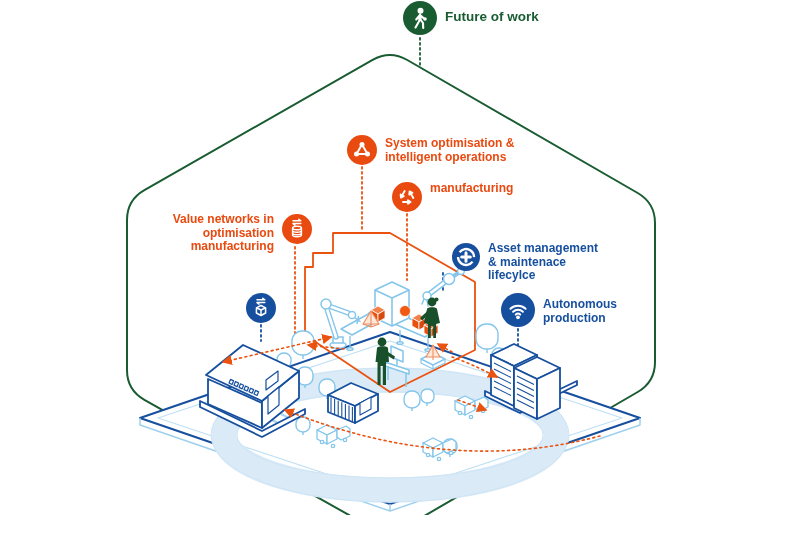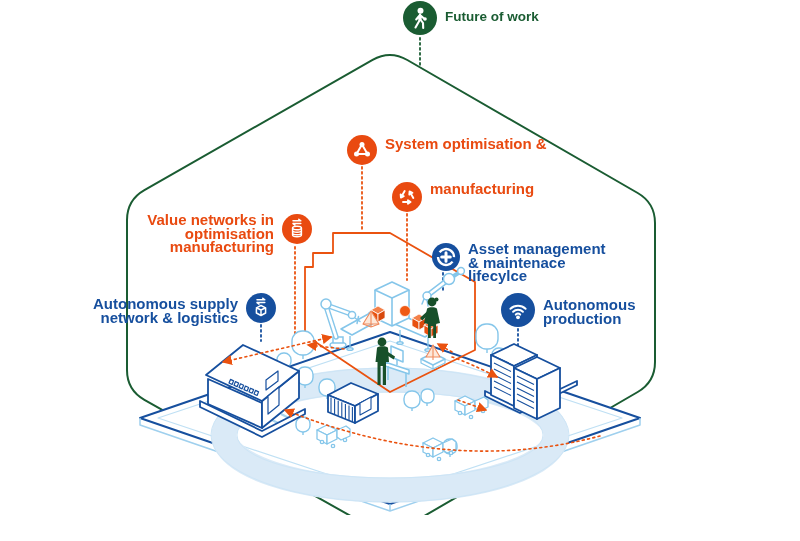--- a/index.html
+++ b/index.html
@@ -1,20 +1,20 @@
 <!DOCTYPE html>
 <html><head>
 <meta charset="utf-8">
 <style>
   html,body{margin:0;padding:0;background:#ffffff;}
   .stage{position:relative;width:800px;height:515px;background:#fff;overflow:hidden;
          font-family:"Liberation Sans",sans-serif;}
   .scene{position:absolute;left:0;top:0;}
   .lbl{position:absolute;display:flex;gap:8px;align-items:flex-start;}
-  .lbl .txt{font-weight:bold;font-size:15px;line-height:13.5px;white-space:nowrap;}
+  .lbl .txt{font-weight:bold;font-size:12px;line-height:13.5px;white-space:nowrap;}
   .lbl .txt span{display:block;}
   .lbl.right .txt{text-align:right;}
   .circ{flex:none;border-radius:50%;display:grid;place-items:center;}
   .d34{width:34px;height:34px;}
   .d30{width:30px;height:30px;}
   .d28{width:28px;height:28px;}
   .bg-green{background:#1a5c32;}
   .bg-orange{background:#e94a10;}
   .bg-blue{background:#164f9e;}
   .c-green{color:#1a5c32;}
@@ -287,20 +287,21 @@
   <div class="circ d30 bg-orange">
     <svg width="30" height="30" viewBox="-15 -15 30 30">
       <path d="M0 -5.5 L-5.5 4 L5.5 4 Z" stroke="#fff" stroke-width="2" fill="none" stroke-linejoin="round"></path>
       <circle cx="0" cy="-5.5" r="2.5" fill="#fff"></circle>
           <circle cx="-5.5" cy="4" r="2.5" fill="#fff"></circle>
           <circle cx="5.5" cy="4" r="2.5" fill="#fff"></circle>
     </svg>
   </div>
   <div class="txt" style="margin-top:2px;">
     <span>System optimisation &amp;</span>
+    <span>intelligent operations</span>
   </div>
 </div>
 
 <div class="lbl c-orange" style="left:392px;top:182px;">
   <div class="circ d30 bg-orange">
     <svg width="30" height="30" viewBox="-15 -15 30 30">
       <g stroke="#fff" stroke-width="1.9" fill="none" stroke-linecap="round">
         <g>
               <path d="M-4 5 H3.5 M3.5 5 l-2.6 -1.8 M3.5 5 l-2.6 1.8"></path>
             </g>
@@ -328,39 +329,35 @@
     <svg width="30" height="30" viewBox="-15 -15 30 30">
       <g stroke="#fff" stroke-width="1.5" fill="none" stroke-linecap="round">
         <path d="M-4 -8.2 H3.8 M3.8 -8.2 l-2 -1.5 M-4 -5.4 H3.8 M-4 -5.4 l2 1.5"></path>
         <ellipse cx="0" cy="-1" rx="4.4" ry="1.7"></ellipse>
         <path d="M-4.4 -1 V6 a4.4 1.7 0 0 0 8.8 0 V-1 M-4.4 1.6 a4.4 1.7 0 0 0 8.8 0 M-4.4 4 a4.4 1.7 0 0 0 8.8 0"></path>
       </g>
     </svg>
   </div>
 </div>
 
-<div class="lbl c-blue" style="left:432px;top:243px;">
+<div class="lbl c-blue" style="left:452px;top:243px;">
   <div class="circ d28 bg-blue">
     <svg width="28" height="28" viewBox="-14 -14 28 28">
       <circle r="8" stroke="#fff" stroke-width="2.3" fill="none" stroke-dasharray="20 5.2" transform="rotate(35)"></circle>
       <path d="M0 -4.3 V4.3 M-4.3 0 H4.3" stroke="#fff" stroke-width="3" stroke-linecap="round"></path>
     </svg>
   </div>
   <div class="txt" style="margin-top:-1px;">
     <span>Asset management</span>
     <span>&amp; maintenace</span>
     <span>lifecylce</span>
   </div>
 </div>
 
 <div class="lbl right c-blue" style="right:524px;top:293px;">
-  <div class="txt" style="margin-top:4px;">
-    <span>Autonomous supply</span>
-    <span>network &amp; logistics</span>
-  </div>
   <div class="circ d30 bg-blue">
     <svg width="30" height="30" viewBox="-15 -15 30 30">
       <g stroke="#fff" stroke-width="1.5" fill="none" stroke-linecap="round" stroke-linejoin="round">
         <path d="M-4 -8.2 H3.8 M3.8 -8.2 l-2 -1.5 M-4 -5.4 H3.8 M-4 -5.4 l2 1.5"></path>
         <path d="M0 -2.5 l4.6 2.3 v5.2 L0 7.5 l-4.6 -2.5 v-5.2 Z M-4.6 -0.2 L0 2 l4.6 -2.2 M0 2 V7.5"></path>
       </g>
     </svg>
   </div>
 </div>
 

